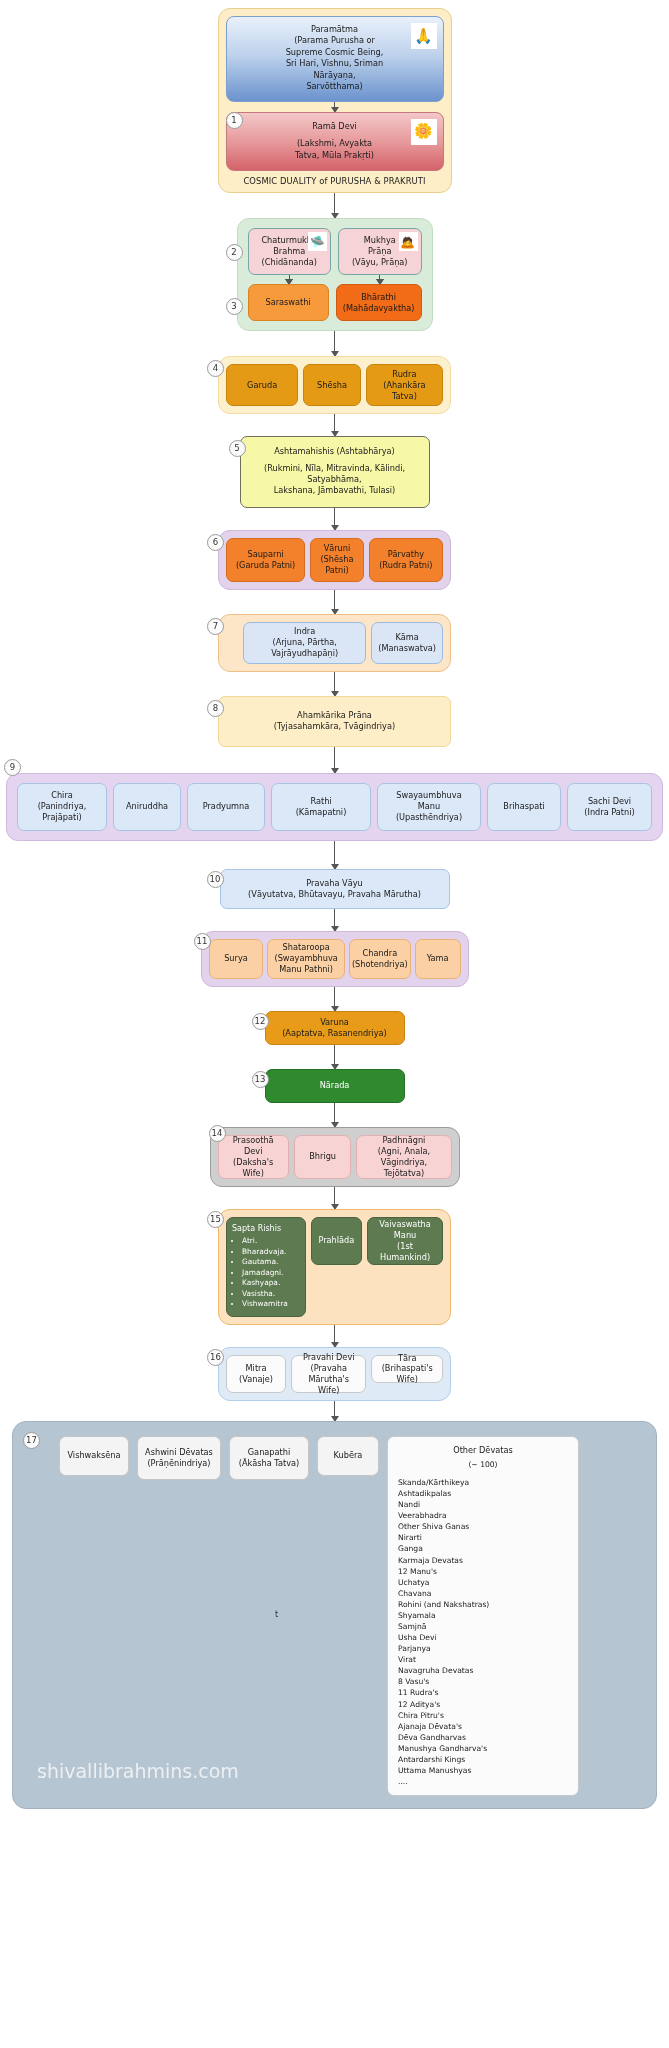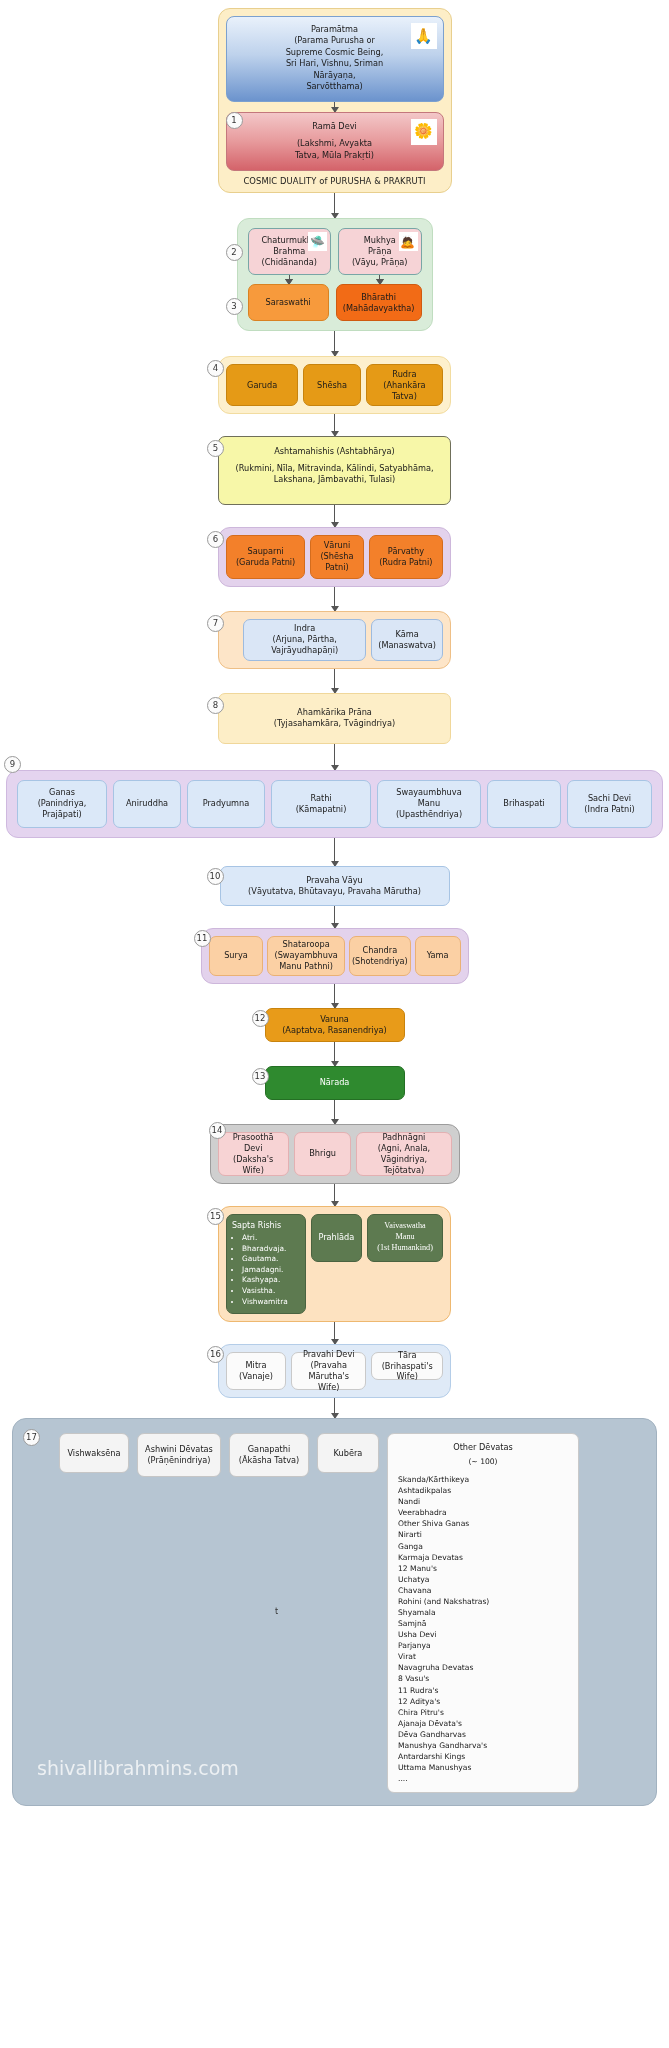--- a/index.html
+++ b/index.html
@@ -277,21 +277,21 @@
         </div>
       </div>
     </div>
   </div>
 
   <div class="arrow" style="height:22px;"></div>
 
   <div class="row">
     <div class="wrap">
       <div class="badge" style="left:-11px; top:4px;">5</div>
-      <div class="node n-yellow" style="width:233px; padding:9px 8px 19px;">
+      <div class="node n-yellow" style="width:190px; padding:9px 8px 11px;">
         <span class="t">Ashtamahishis (Ashtabhārya)</span>
         <span class="spacer6"></span>
         <span class="t">(Rukmini, Nīla, Mitravinda, Kālindi, Satyabhāma,</span>
         <span class="t">Lakshana, Jāmbavathi, Tulasi)</span>
       </div>
     </div>
   </div>
 
   <div class="arrow" style="height:22px;"></div>
 
@@ -345,21 +345,21 @@
       </div>
     </div>
   </div>
 
   <div class="arrow" style="height:26px;"></div>
 
   <div style="position:relative;">
     <div class="badge" style="left:4px; top:-14px;">9</div>
     <div class="group g-lav" style="width:657px; margin:0 auto; gap:6px; padding:9px 8px;">
       <div class="node n-lblue2" style="width:90px; height:48px;">
-        <span class="t">Ganas</span>
+        <span class="t">Chira</span>
         <span class="t">(Panindriya,</span>
         <span class="t">Prajāpati)</span>
       </div>
       <div class="node n-lblue2" style="width:68px; height:48px;">
         <span class="t">Aniruddha</span>
       </div>
       <div class="node n-lblue2" style="width:78px; height:48px;">
         <span class="t">Pradyumna</span>
       </div>
       <div class="node n-lblue2" style="width:100px; height:48px;">
@@ -478,21 +478,21 @@
             <li>Gautama.</li>
             <li>Jamadagni.</li>
             <li>Kashyapa.</li>
             <li>Vasistha.</li>
             <li>Vishwamitra</li>
           </ul>
         </div>
         <div class="node n-dgreen" style="width:54px; height:48px;">
           <span class="t">Prahlāda</span>
         </div>
-        <div class="node n-dgreen" style="width:80px; height:48px;font-family:Liberation Serif, serif;">
+        <div class="node n-dgreen" style="width:80px; height:48px;">
           <span class="t">Vaivaswatha Manu</span>
           <span class="t">(1st Humankind)</span>
         </div>
       </div>
     </div>
   </div>
 
   <div class="arrow" style="height:22px;"></div>
 
   <div class="row">

